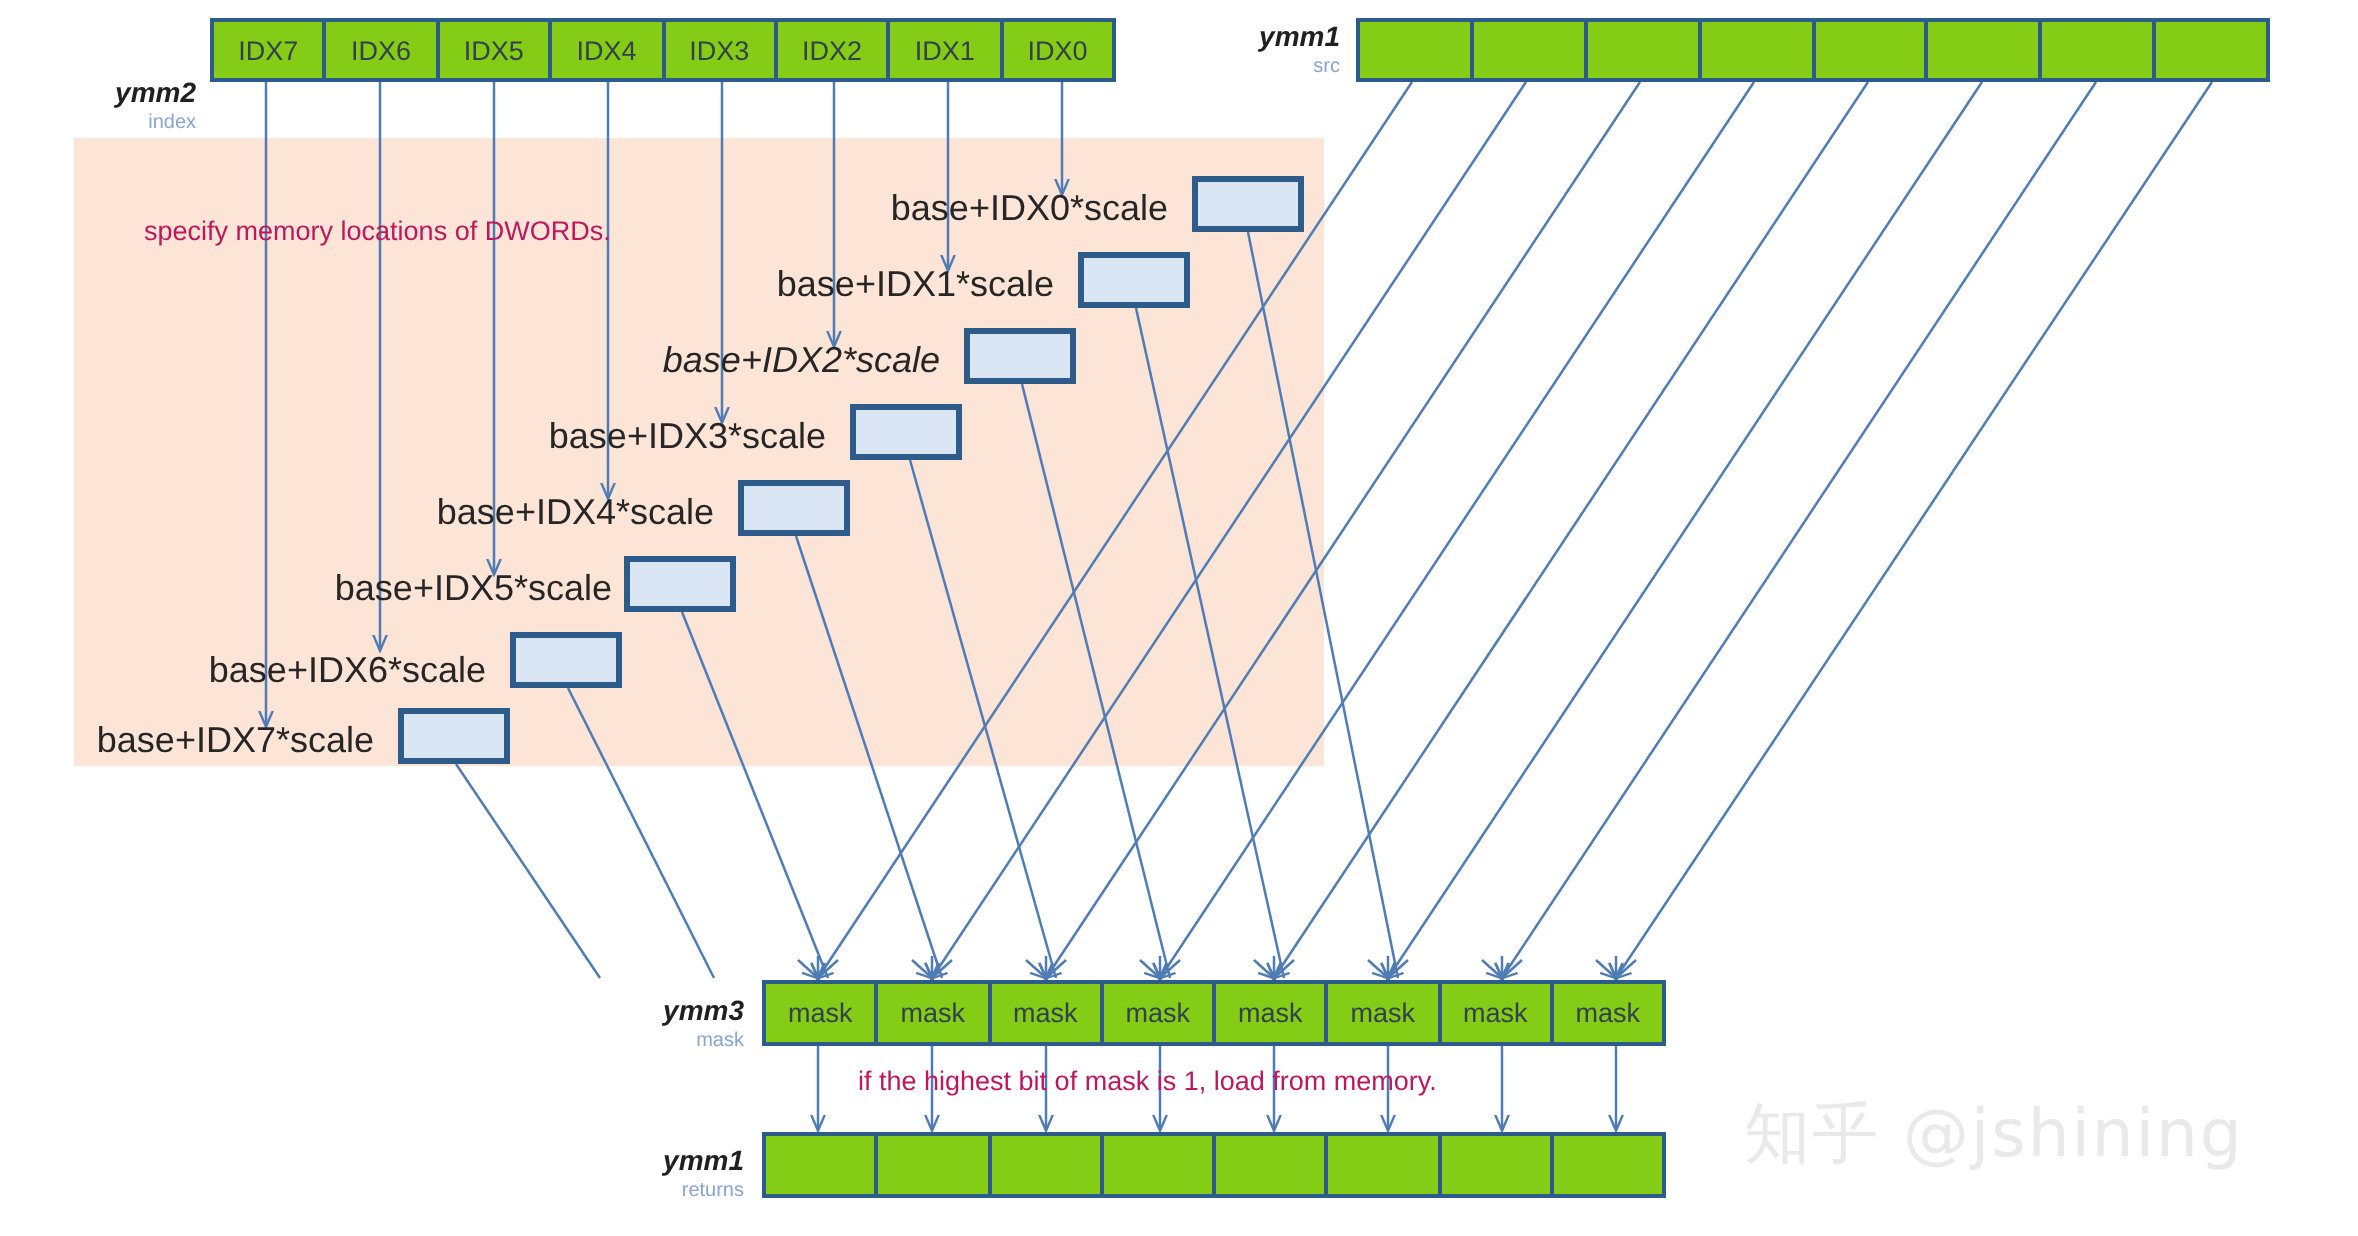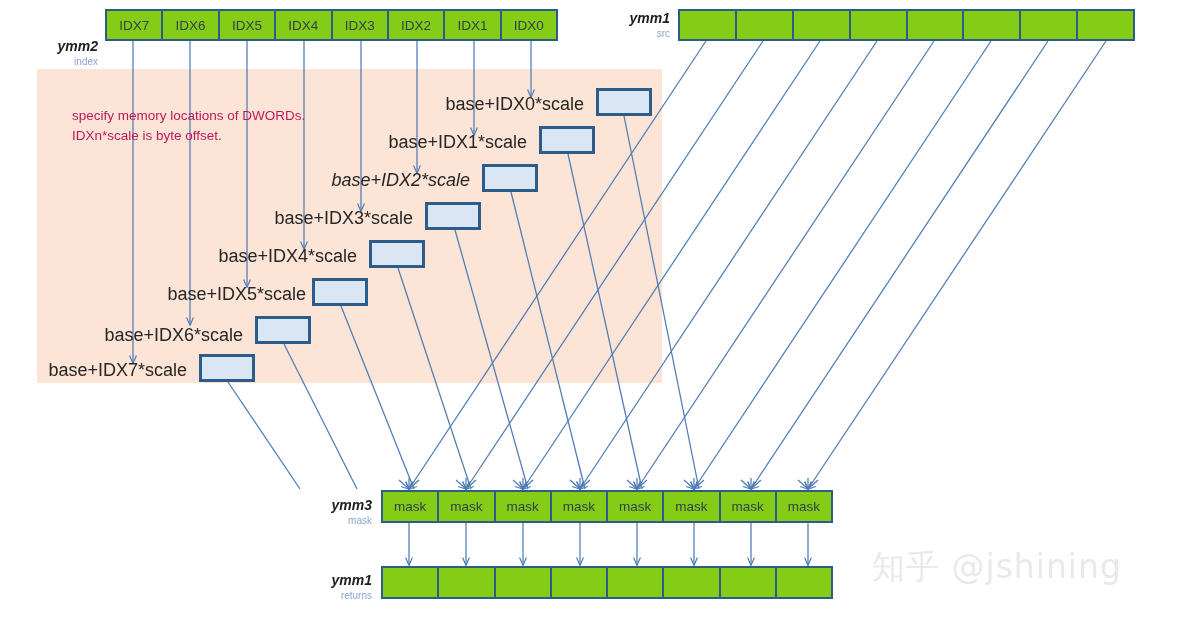--- a/index.html
+++ b/index.html
@@ -160,23 +160,20 @@
     <div class="cell"></div>
     <div class="cell"></div>
     <div class="cell"></div>
     <div class="cell"></div>
     <div class="cell"></div>
   </div>
 
   <div class="note" style="left:57px;top:86px;">
     <span>specify memory locations of DWORDs.</span>
   </div>
-  <div class="note" style="left:57px;top:106px;">
-    <span>IDXn*scale is byte offset.</span>
-  </div>
 
   <div class="memlabel" style="left:404px;top:94px;width:180px;">
     <span>base+IDX0*scale</span>
   </div>
   <div class="membox" style="left:596px;top:88px;"></div>
 
   <div class="memlabel" style="left:347px;top:132px;width:180px;">
     <span>base+IDX1*scale</span>
   </div>
   <div class="membox" style="left:539px;top:126px;"></div>
@@ -219,20 +216,23 @@
     <div class="cell">mask</div>
     <div class="cell">mask</div>
     <div class="cell">mask</div>
     <div class="cell">mask</div>
     <div class="cell">mask</div>
     <div class="cell">mask</div>
     <div class="cell">mask</div>
     <div class="cell">mask</div>
   </div>
 
+  <div class="note center" style="left:429px;top:531px;">
+    <span>if the highest bit of mask is 1,  load from memory.</span>
+  </div>
 
   <div class="reglabel left" style="left:288px;top:571px;width:84px;">
     <span class="nm">ymm1</span>
     <span class="sub">returns</span>
   </div>
   <div class="reg" style="left:381px;top:566px;width:452px;height:33px;">
     <div class="cell"></div>
     <div class="cell"></div>
     <div class="cell"></div>
     <div class="cell"></div>

